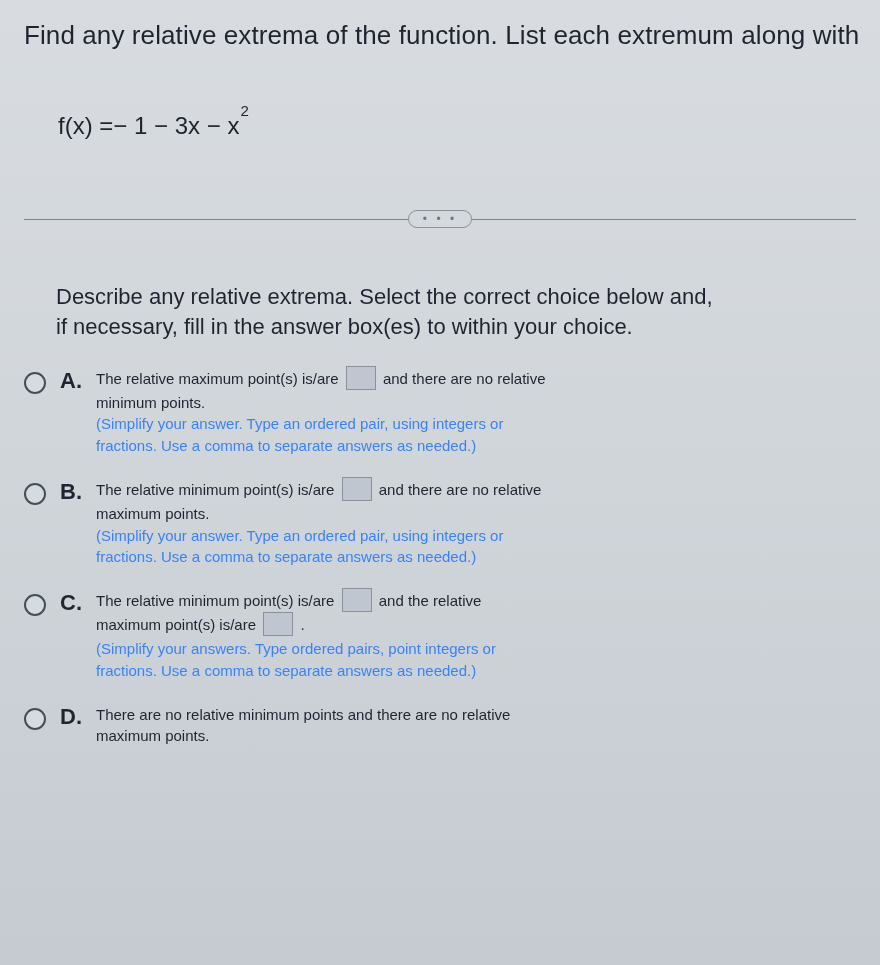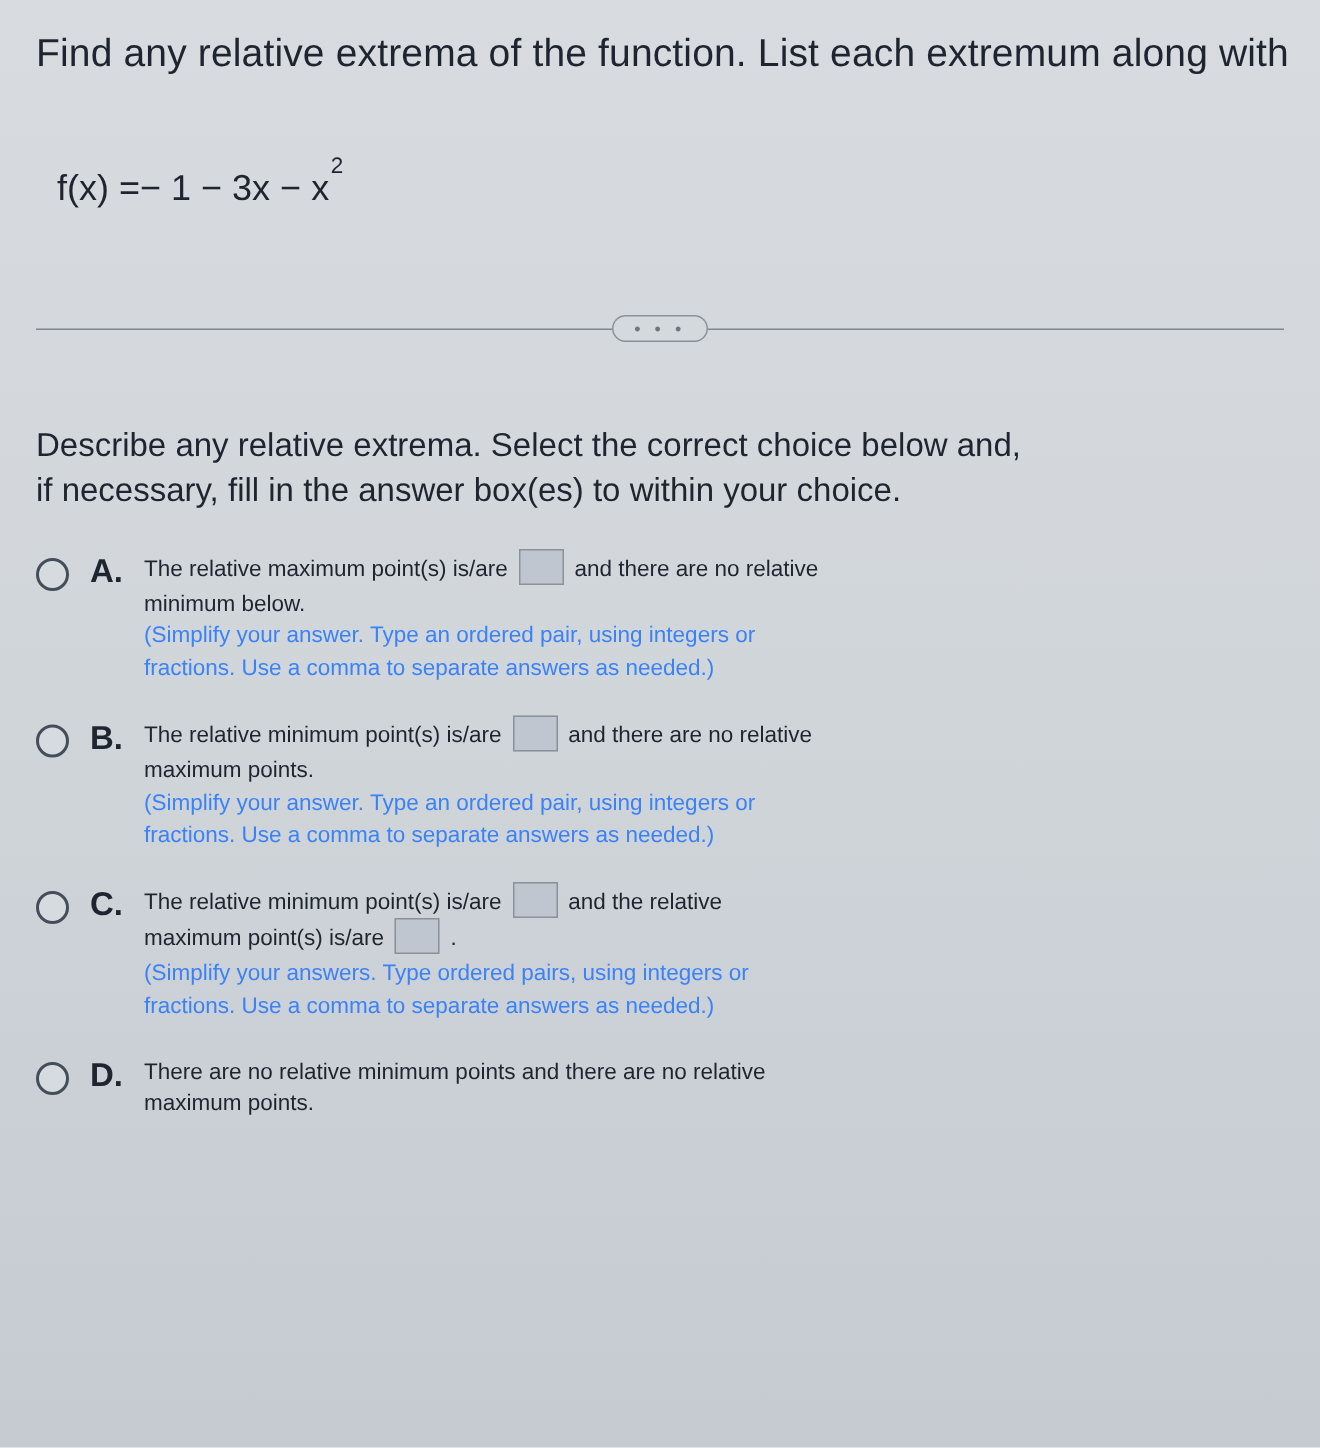--- a/index.html
+++ b/index.html
@@ -14,21 +14,21 @@
     position: relative;
   }
   .question-text {
     font-size: 26px;
     line-height: 1.35;
     color: #1e2530;
     letter-spacing: 0.1px;
   }
   .equation-row {
     margin-top: 24px;
-    margin-left: 14px;
+    margin-left: 34px;
     font-size: 24px;
     color: #1e2530;
     display: flex;
     align-items: flex-start;
   }
   .sup {
     font-size: 15px;
     position: relative;
     top: -10px;
     margin-left: 1px;
@@ -53,20 +53,21 @@
     color: #6d7782;
     background: #d4d9de;
     letter-spacing: 3px;
     margin: 0 0;
   }
   .instruction {
     margin-top: 54px;
     font-size: 22px;
     line-height: 1.35;
     color: #1e2530;
+    margin-left: 32px;
   }
   .choices {
     margin-top: 26px;
   }
   .choice {
     display: flex;
     align-items: flex-start;
     margin-bottom: 22px;
   }
   .radio {
@@ -134,21 +135,21 @@
 
 <div class="choices">
 
   <div class="choice">
     <div class="radio"></div>
     <div class="choice-letter">A.</div>
     <div class="choice-body">
       <span>The relative maximum point(s) is/are </span>
       <span class="answer-box"></span>
       <span> and there are no relative</span><br>
-      <span>minimum below.</span><br>
+      <span>minimum points.</span><br>
       <span class="hint">(Simplify your answer. Type an ordered pair, using integers or</span><br>
       <span class="hint">fractions. Use a comma to separate answers as needed.)</span>
     </div>
   </div>
 
   <div class="choice">
     <div class="radio"></div>
     <div class="choice-letter">B.</div>
     <div class="choice-body">
       <span>The relative minimum point(s) is/are </span>
@@ -163,21 +164,21 @@
   <div class="choice">
     <div class="radio"></div>
     <div class="choice-letter">C.</div>
     <div class="choice-body">
       <span>The relative minimum point(s) is/are </span>
       <span class="answer-box"></span>
       <span> and the relative</span><br>
       <span>maximum point(s) is/are </span>
       <span class="answer-box"></span>
       <span>.</span><br>
-      <span class="hint">(Simplify your answers. Type ordered pairs, using integers or</span><br>
+      <span class="hint">(Simplify your answers. Type ordered pairs, point integers or</span><br>
       <span class="hint">fractions. Use a comma to separate answers as needed.)</span>
     </div>
   </div>
 
   <div class="choice">
     <div class="radio"></div>
     <div class="choice-letter">D.</div>
     <div class="choice-body">
       <span>There are no relative minimum points and there are no relative</span><br>
       <span>maximum points.</span>

